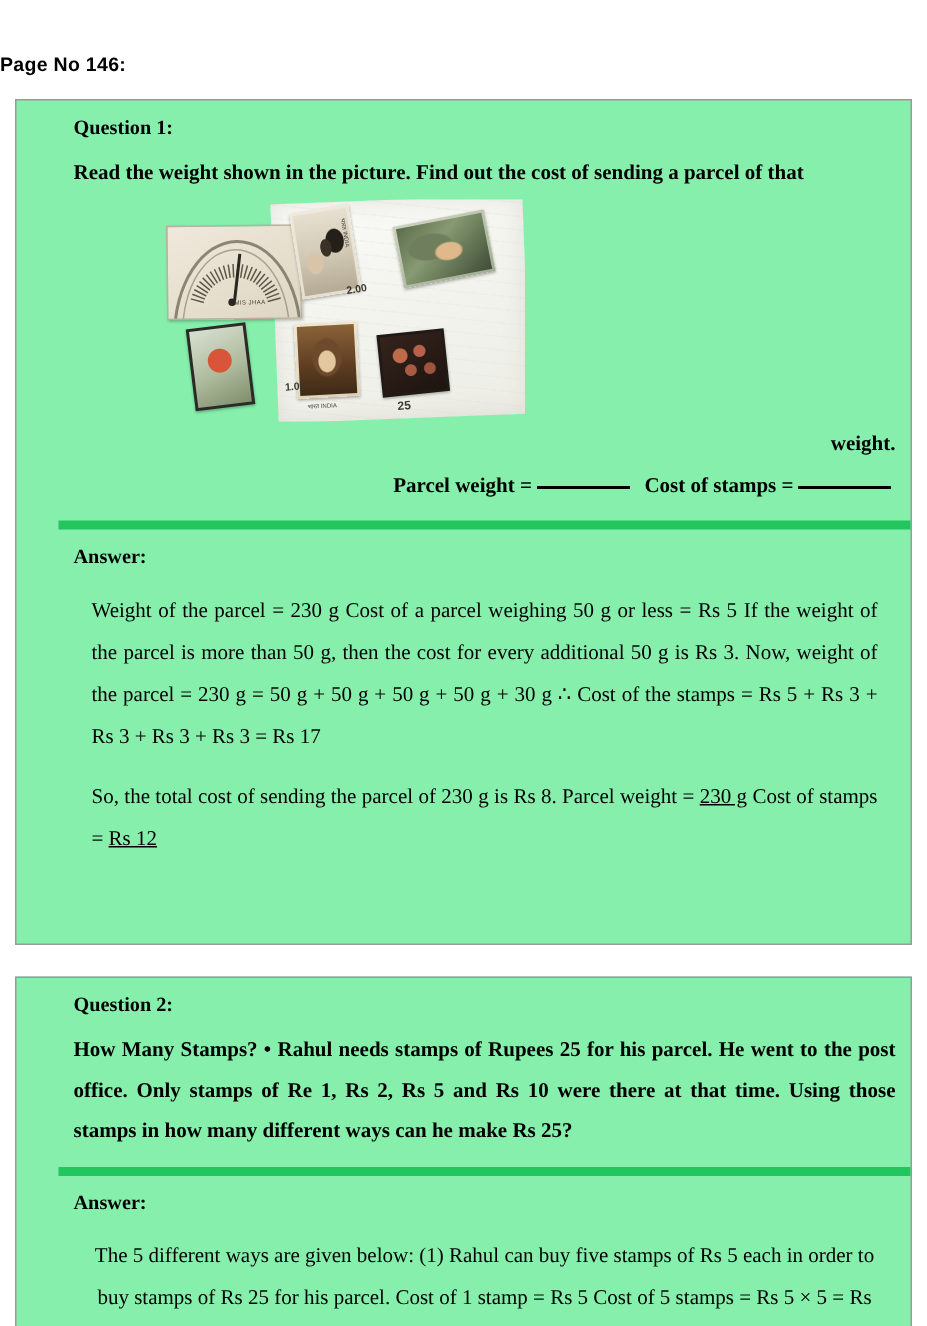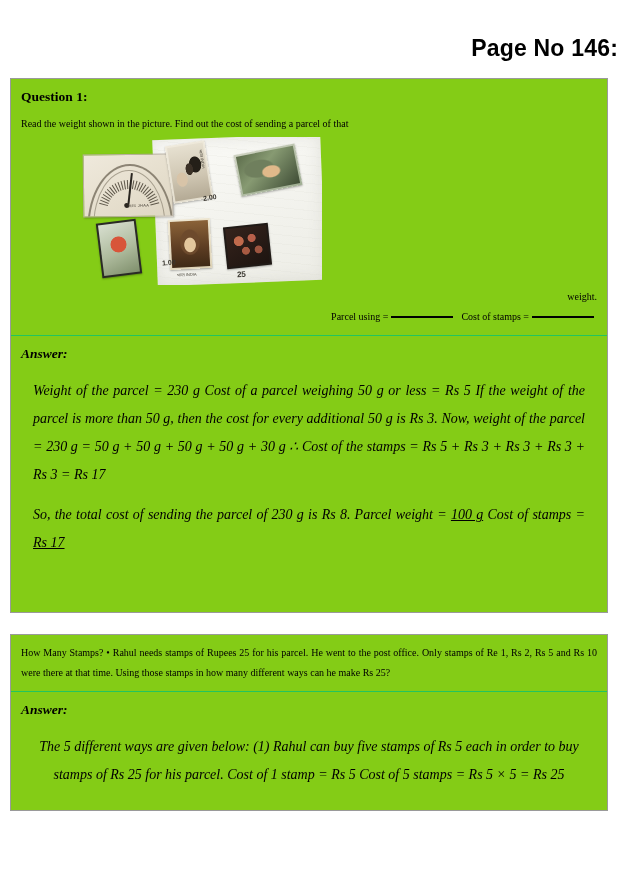--- a/index.html
+++ b/index.html
@@ -16,53 +16,53 @@
   }
   .page {
     position: relative;
     width: 618px;
     height: 884px;
     background: #ffffff;
   }
   .page-title {
     font-family: "Liberation Sans", "DejaVu Sans", sans-serif;
     font-weight: bold;
-    font-size: 23px;
-    text-align: right;
+    font-size: 13px;
+    text-align: left;
     margin: 0;
     padding-top: 35px;
     padding-bottom: 16px;
     letter-spacing: 0.2px;
     color: #000000;
   }
   .qbox {
     box-sizing: border-box;
     margin: 0 10px;
     border: 1px solid #9a9a9a;
-    background: #84cc16;
+    background: #86efac;
+    padding-left: 28px;
   }
   .qbox + .qbox {
     margin-top: 21px;
   }
   .section {
     padding: 8px 10px 9px 10px;
   }
   .section.answer {
-    border-top: 1px solid #22c55e;
-    font-style: italic;
+    border-top: 6px solid #22c55e;
   }
   .label {
     font-weight: bold;
     font-size: 13.5px;
     line-height: 1.55;
     margin: 0 0 6px 0;
   }
   .qtext {
-    font-weight: normal;
-    font-size: 10px;
+    font-weight: bold;
+    font-size: 14px;
     line-height: 1.95;
     text-align: justify;
     margin: 0;
   }
   .qtext.nojust { text-align: right; }
   .atext {
     font-weight: normal;
     font-size: 14px;
     line-height: 2.0;
     text-align: justify;
@@ -311,35 +311,36 @@
 
         <div class="stamp stamp5">
           <div class="art"></div>
         </div>
         <div class="st-price" style="left:160px; top:133px; transform:rotate(-4deg); font-size:8px;">25</div>
       </div>
 
       <p class="qtext nojust">weight.</p>
 
       <p class="qtext nojust">
-        <span>Parcel using =</span><span class="blank"></span>&nbsp;&nbsp;<span>Cost of stamps =</span><span class="blank"></span>
+        <span>Parcel weight =</span><span class="blank"></span>&nbsp;&nbsp;<span>Cost of stamps =</span><span class="blank"></span>
       </p>
     </div>
 
     <div class="section answer">
       <div class="label">Answer:</div>
       <p class="atext">Weight of the parcel = 230 g Cost of a parcel weighing 50 g or less = Rs 5 If the weight of the parcel is more than 50 g, then the cost for every additional 50 g is Rs 3. Now, weight of the parcel = 230 g = 50 g + 50 g + 50 g + 50 g + 30 g ∴ Cost of the stamps = Rs 5 + Rs 3 + Rs 3 + Rs 3 + Rs 3 = Rs 17</p>
-      <p class="atext"><span>So, the total cost of sending the parcel of 230 g is Rs 8. Parcel weight = </span><span class="u">100 g</span><span> Cost of stamps = </span><span class="u">Rs 17</span></p>
+      <p class="atext"><span>So, the total cost of sending the parcel of 230 g is Rs 8. Parcel weight = </span><span class="u">230 g</span><span> Cost of stamps = </span><span class="u">Rs 12</span></p>
       <div style="height:34px"></div>
     </div>
   </div>
 
   <div class="qbox">
 
     <div class="section">
+      <div class="label">Question 2:</div>
       <p class="qtext">How Many Stamps? • Rahul needs stamps of Rupees 25 for his parcel. He went to the post office. Only stamps of Re 1, Rs 2, Rs 5 and Rs 10 were there at that time. Using those stamps in how many different ways can he make Rs 25?</p>
     </div>
 
     <div class="section answer">
       <div class="label">Answer:</div>
       <p class="atext nojust">The 5 different ways are given below: (1) Rahul can buy five stamps of Rs 5 each in order to buy stamps of Rs 25 for his parcel. Cost of 1 stamp = Rs 5 Cost of 5 stamps = Rs 5 × 5 = Rs 25</p>
     </div>
   </div>
 
 </div>

